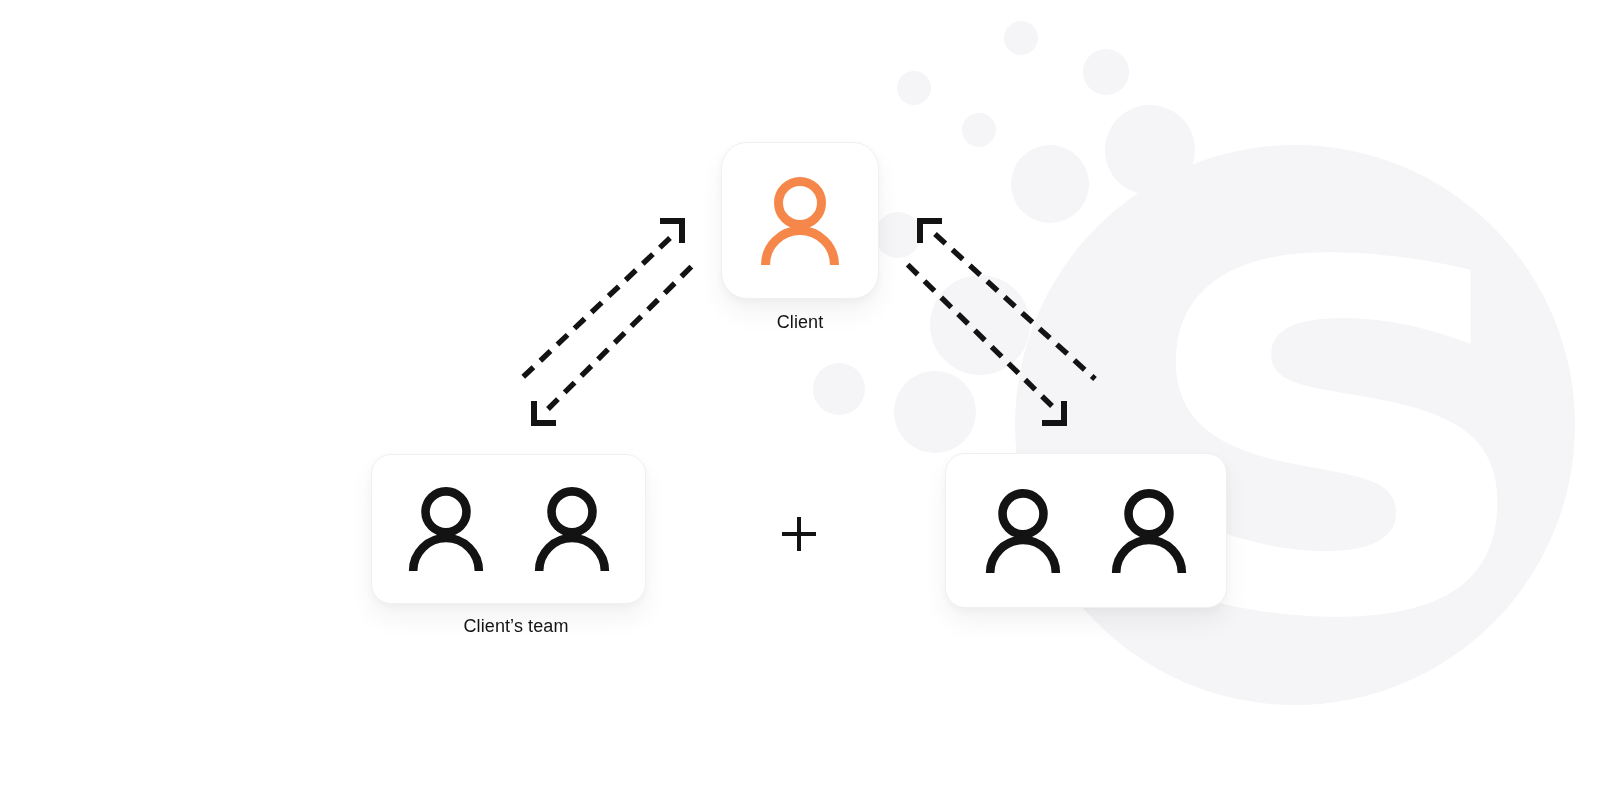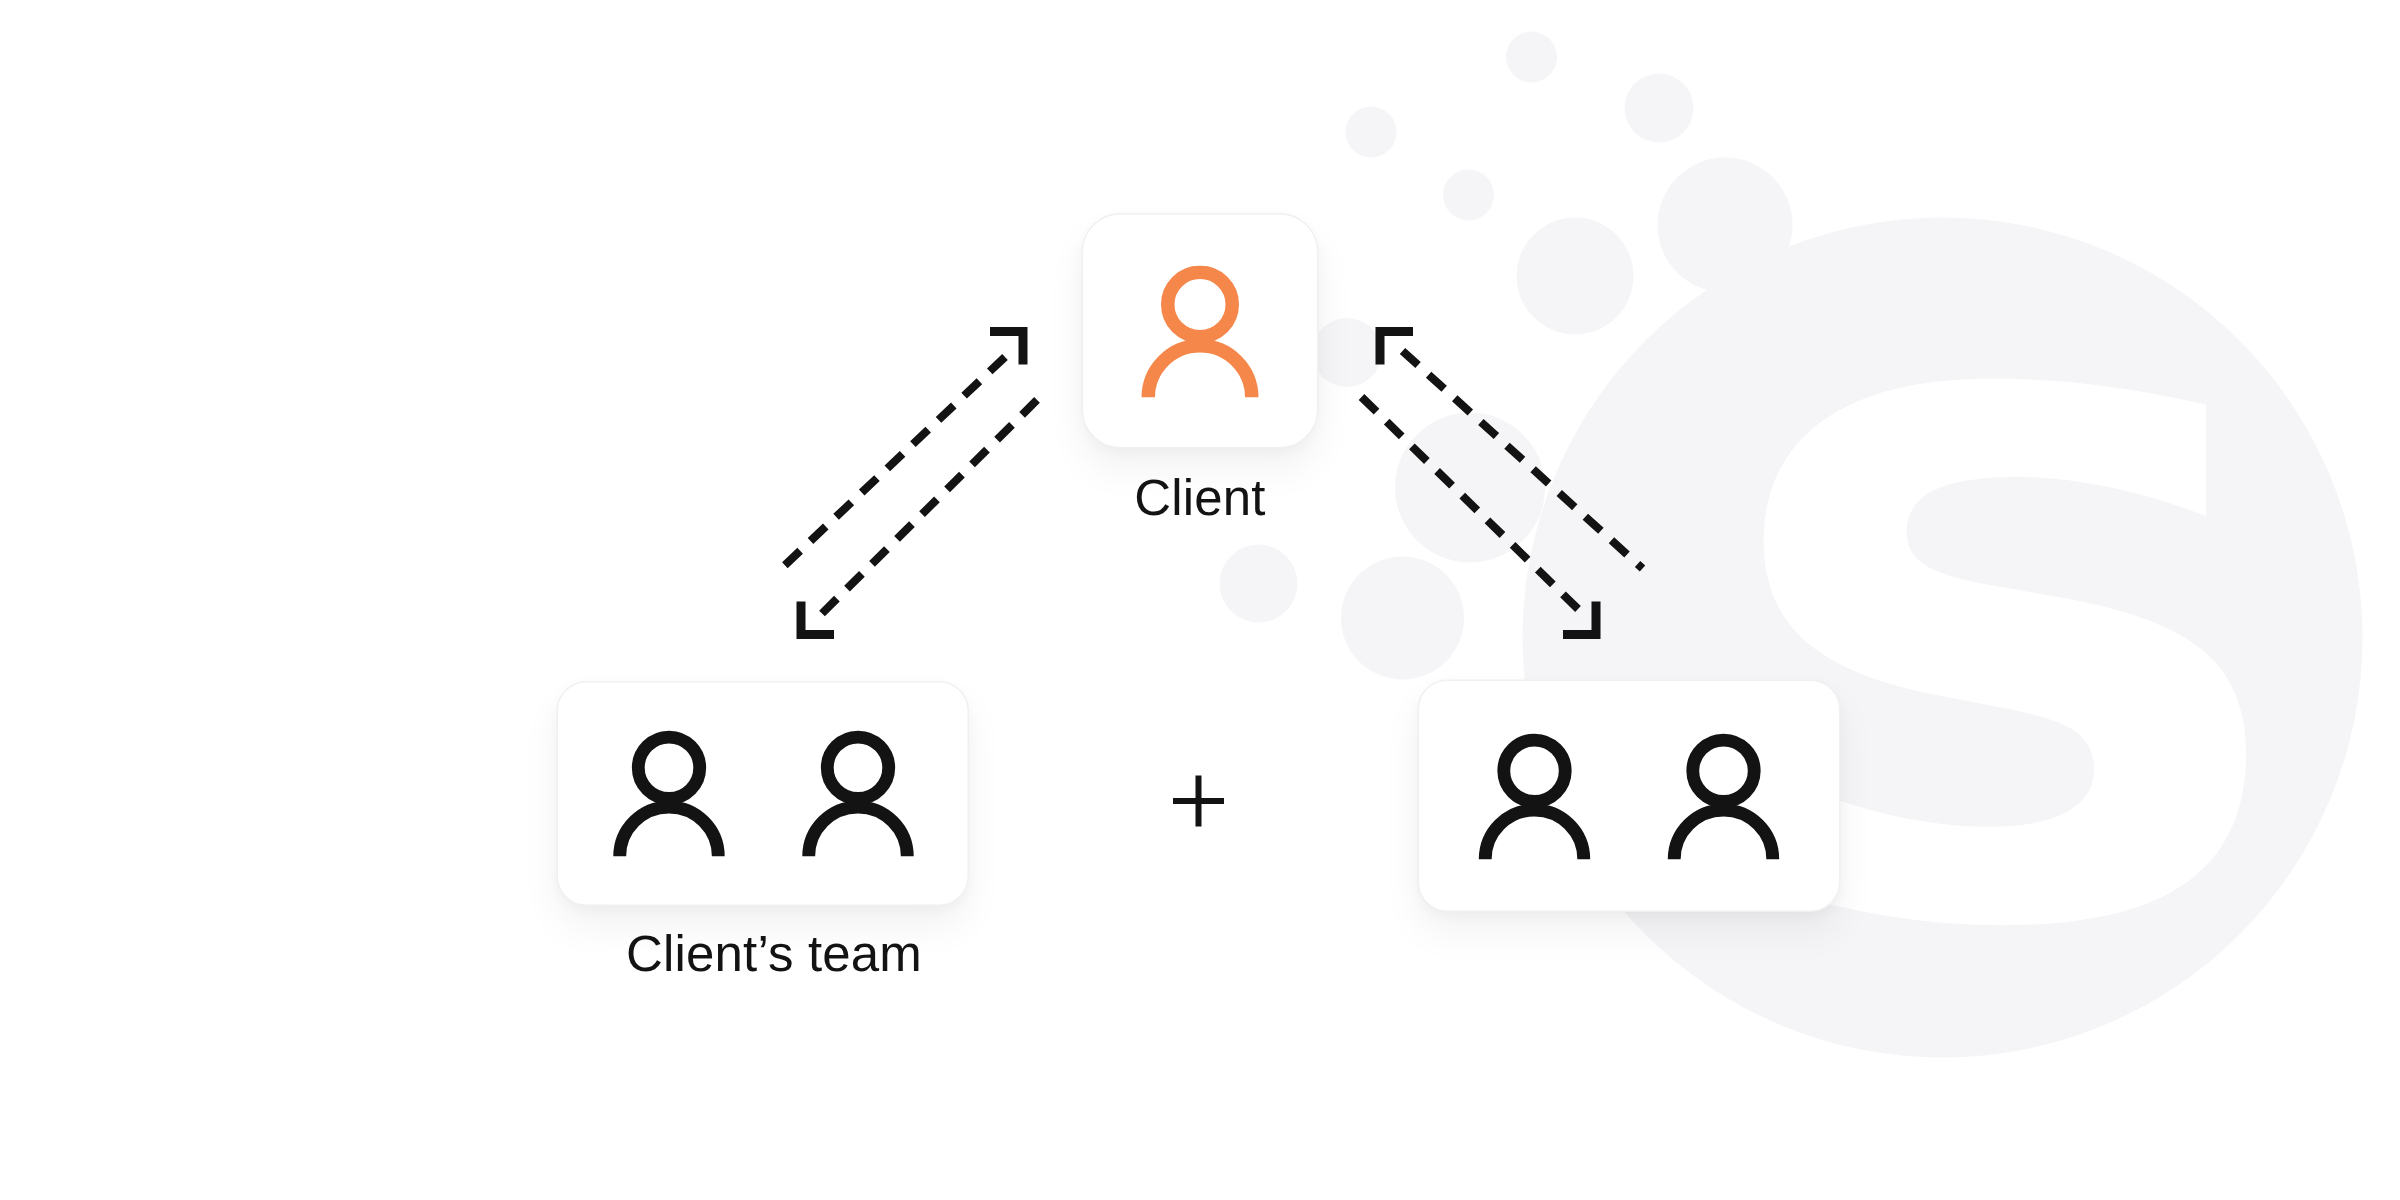--- a/index.html
+++ b/index.html
@@ -61,21 +61,21 @@
 
   .person { display: block; }
   .person-accent { color: var(--accent, #f6874a); }
   .person-ink    { color: var(--ink, #111); }
 
   
   .node-label {
     position: absolute;
     transform: translateX(-50%);
     white-space: nowrap;
-    font-size: 34px;
+    font-size: 18px;
     line-height: 1.2;
     color: var(--ink, #121212);
     letter-spacing: 0.1px;
   }
   .label-client   { left: 800px;  top: 312px; }
   .label-left     { left: 516px;  top: 616px; }
   .label-right    { left: 1104px; top: 628px; }
 
   
   .plus-wrap { position: absolute; left: 780px; top: 515px; width: 38px; height: 38px; }

